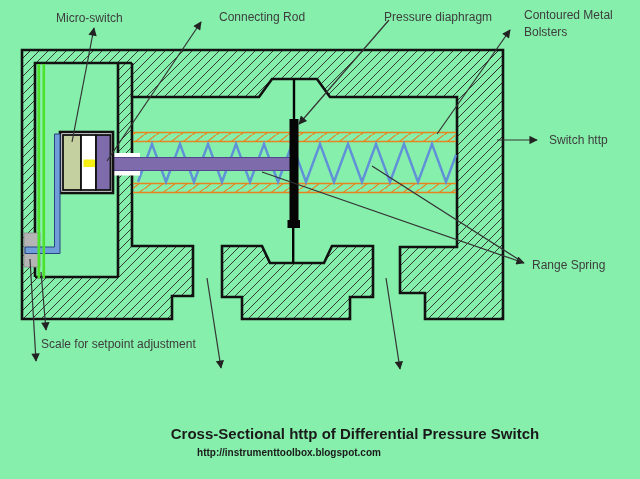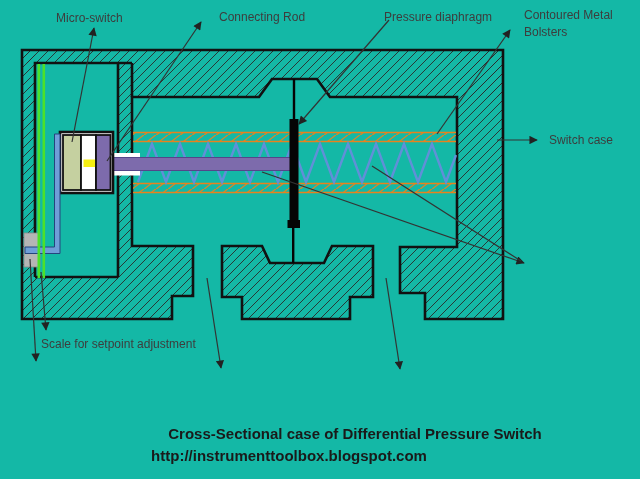--- a/index.html
+++ b/index.html
@@ -1,23 +1,23 @@
 <!DOCTYPE html>
 <html><head>
 <meta charset="utf-8">
 <style>
   html,body{margin:0;padding:0;background:#ffffff;}
-  #stage{position:relative;width:640px;height:479px;background:#14b8a6;overflow:hidden;
+  #stage{position:relative;width:640px;height:479px;background:#86efac;overflow:hidden;
          font-family:"Liberation Sans", sans-serif;}
   #diagram-svg{position:absolute;left:0;top:0;}
   .lbl{position:absolute;font-size:12px;line-height:17px;color:#3d3d3d;white-space:nowrap;}
   .lbl.wrap{white-space:normal;}
   .caption{position:absolute;font-weight:bold;color:#1a1a1a;text-align:center;}
   #title-line{left:150px;top:425px;width:410px;font-size:15px;}
-  #url-line{left:139px;top:447px;width:300px;font-size:15px;}
+  #url-line{left:139px;top:447px;width:300px;font-size:10px;}
 </style>
 </head>
 <body>
 
 <div id="stage">
 
   <svg id="diagram-svg" width="640" height="479" viewBox="0 0 640 479">
     <defs>
       <pattern id="hatch" patternUnits="userSpaceOnUse" width="9" height="9">
         <path d="M-1,10 L10,-1" fill="none" stroke-width="0.9" stroke="#2a2a2a"></path>
@@ -99,18 +99,19 @@
       <line x1="30" y1="259" x2="36" y2="361" marker-end="url(#arw)"></line>
       <line x1="207" y1="278" x2="221" y2="368" marker-end="url(#arw)"></line>
       <line x1="386" y1="278" x2="400" y2="369" marker-end="url(#arw)"></line>
     </g>
   </svg>
 
   <div class="lbl" style="left:56px;top:10px">Micro-switch</div>
   <div class="lbl" style="left:219px;top:9px">Connecting Rod</div>
   <div class="lbl" style="left:384px;top:9px">Pressure diaphragm</div>
   <div class="lbl wrap" style="left:524px;top:7px;width:108px">Contoured Metal Bolsters</div>
-  <div class="lbl" style="left:549px;top:132px">Switch case</div>
+  <div class="lbl" style="left:549px;top:132px">Switch http</div>
+  <div class="lbl" style="left:532px;top:257px">Range Spring</div>
   <div class="lbl" style="left:41px;top:336px">Scale for setpoint adjustment</div>
 
-  <div id="title-line" class="caption">Cross-Sectional case of Differential Pressure Switch</div>
+  <div id="title-line" class="caption">Cross-Sectional http of Differential Pressure Switch</div>
   <div id="url-line" class="caption">http://instrumenttoolbox.blogspot.com</div>
 </div>
 
 </body></html>

